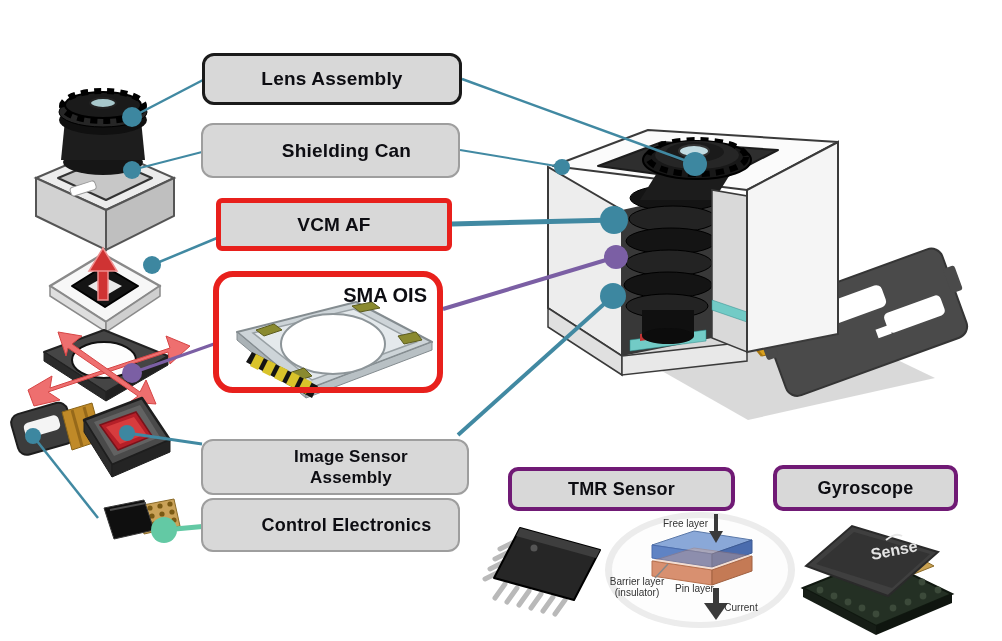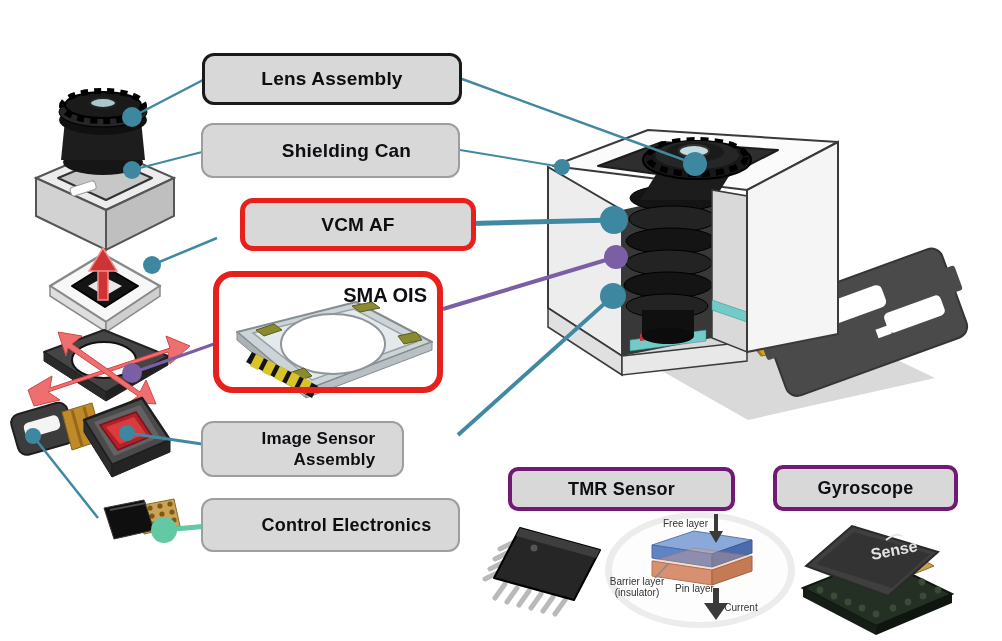--- a/index.html
+++ b/index.html
@@ -8,21 +8,21 @@
     font-family:"Liberation Sans",sans-serif;overflow:hidden;
   }
   .layer-svg{position:absolute;left:0;top:0;z-index:1;}
   .label-box{
     position:absolute;z-index:2;display:flex;align-items:center;justify-content:center;
     background:#d8d8d8;color:#0d0d12;font-weight:bold;text-align:center;
     box-sizing:border-box;letter-spacing:.2px;
   }
   .b-black{border:3px solid #1a1a1a;border-radius:12px;}
   .b-gray{border:2px solid #9e9e9e;border-radius:12px;padding-left:32px;}
-  .b-red{border:5px solid #e8201c;border-radius:13px;margin-left:24px;}
+  .b-red{border:5px solid #e8201c;border-radius:6px;}
   .b-red-thin{border:4px solid #701a75;border-radius:10px;}
   .fs19{font-size:19px;}
   .fs18{font-size:18px;}
   .fs17{font-size:17px;line-height:1.25;}
   .two-line span{display:block;}
   .sma-box{
     position:absolute;z-index:2;background:transparent;
     border:6px solid #e8201c;border-radius:20px;box-sizing:border-box;
   }
   .sma-title{
@@ -302,21 +302,21 @@
   </div>
 
   <div class="label-box b-red fs19" style="left:216px;top:198px;width:236px;height:53px;">
     <span>VCM AF</span>
   </div>
 
   <div class="sma-box" style="left:213px;top:271px;width:230px;height:122px;">
     <span class="sma-title">SMA OIS</span>
   </div>
 
-  <div class="label-box b-gray fs17 two-line" style="left:201px;top:421px;width:203px;height:56px;text-align:right;">
+  <div class="label-box b-gray fs17 two-line" style="left:201px;top:439px;width:268px;height:56px;">
     <div>
       <span>Image Sensor</span>
       <span>Assembly</span>
     </div>
   </div>
 
   <div class="label-box b-gray fs18" style="left:201px;top:498px;width:259px;height:54px;">
     <span>Control Electronics</span>
   </div>
 

